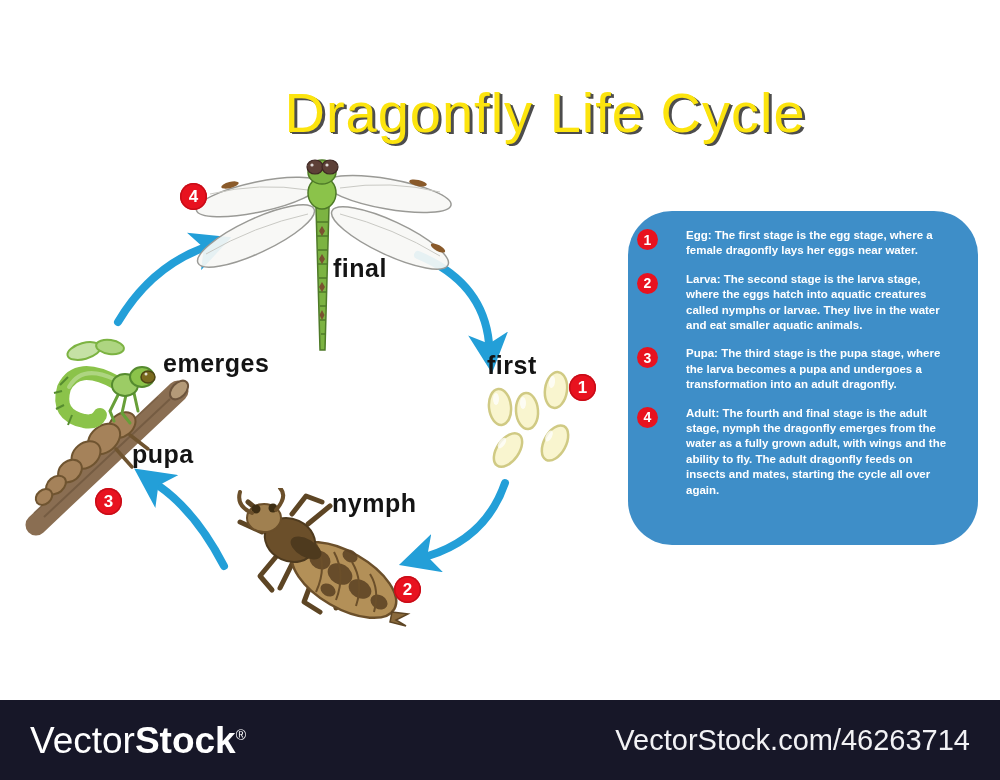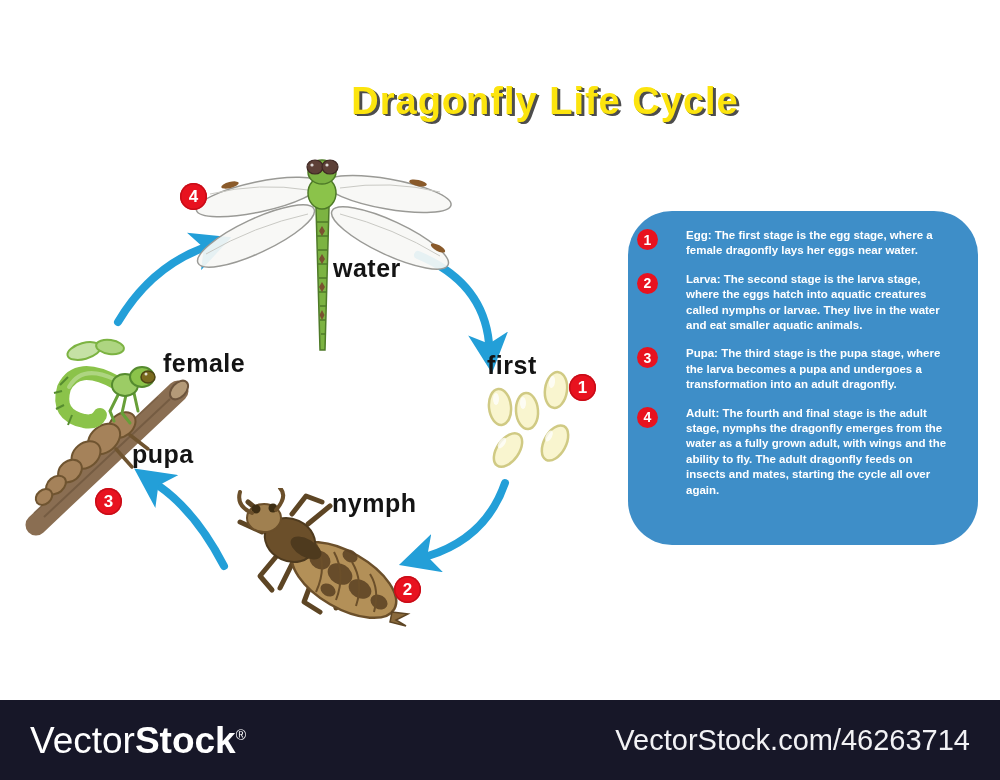--- a/index.html
+++ b/index.html
@@ -1,21 +1,21 @@
 <!DOCTYPE html>
 <html><head>
 <meta charset="utf-8">
 <style>
   html,body{margin:0;padding:0;background:#fff;}
   .canvas{position:relative;width:1000px;height:780px;background:#ffffff;overflow:hidden;
           font-family:"Liberation Sans",sans-serif;}
 
   
   .title{position:absolute;left:545px;top:80px;transform:translateX(-50%);
-         font-size:38px;font-weight:bold;color:#fce40e;letter-spacing:1px;
+         font-size:56px;font-weight:normal;color:#fce40e;letter-spacing:1px;
          text-shadow:3px 2px 0 #4d4d4d, 1px 1px 0 #6e6e00;white-space:nowrap;}
 
   
   .stage-label{position:absolute;font-weight:bold;font-size:25px;color:#141414;letter-spacing:.5px;}
 
   
   .badge{position:absolute;width:27px;height:27px;border-radius:50%;background:#e8121f;
          color:#fff;display:flex;align-items:center;justify-content:center;
          font-weight:bold;font-size:17px;box-shadow:0 0 0 1.5px #c70d18 inset;}
 
@@ -190,25 +190,25 @@
         <path d="M112,60 L116,78"></path>
         <path d="M96,62 L88,78 L92,88"></path>
       </g>
       <ellipse cx="103" cy="52" rx="13" ry="11" fill="#9ccc65" stroke="#558b2f" stroke-width="2"></ellipse>
       <ellipse cx="120" cy="44" rx="12" ry="10" fill="#8bc34a" stroke="#558b2f" stroke-width="2"></ellipse>
       <ellipse cx="126" cy="44" rx="7" ry="6" fill="#7a6a1e" stroke="#4e4514" stroke-width="1.5"></ellipse>
       <circle cx="124" cy="41" r="1.5" fill="#fff" opacity="0.8"></circle>
     </g>
   </svg>
 
-  <div class="stage-label" style="left:333px;top:254px;">water</div>
+  <div class="stage-label" style="left:333px;top:254px;">final</div>
   <div class="stage-label" style="left:487px;top:351px;">first</div>
   <div class="stage-label" style="left:332px;top:489px;text-align:right;">nymph</div>
   <div class="stage-label" style="left:132px;top:440px;">pupa</div>
-  <div class="stage-label" style="left:163px;top:349px;">female</div>
+  <div class="stage-label" style="left:163px;top:349px;">emerges</div>
 
   <div class="badge" style="left:180px;top:183px;">4</div>
   <div class="badge" style="left:569px;top:374px;">1</div>
   <div class="badge" style="left:394px;top:576px;">2</div>
   <div class="badge" style="left:95px;top:488px;">3</div>
 
   <div class="panel">
     <div class="panel-item">
       <div class="panel-badge">1</div>
       <div class="panel-text">Egg: The first stage is the egg stage, where a female dragonfly lays her eggs near water.</div>
@@ -216,21 +216,21 @@
     <div class="panel-item">
       <div class="panel-badge">2</div>
       <div class="panel-text">Larva: The second stage is the larva stage, where the eggs hatch into aquatic creatures called nymphs or larvae. They live in the water and eat smaller aquatic animals.</div>
     </div>
     <div class="panel-item">
       <div class="panel-badge">3</div>
       <div class="panel-text">Pupa: The third stage is the pupa stage, where the larva becomes a pupa and undergoes a transformation into an adult dragonfly.</div>
     </div>
     <div class="panel-item">
       <div class="panel-badge">4</div>
-      <div class="panel-text">Adult: The fourth and final stage is the adult stage, nymphs the dragonfly emerges from the water as a fully grown adult, with wings and the ability to fly. The adult dragonfly feeds on insects and mates, starting the cycle all over again.</div>
+      <div class="panel-text">Adult: The fourth and final stage is the adult stage, nymph the dragonfly emerges from the water as a fully grown adult, with wings and the ability to fly. The adult dragonfly feeds on insects and mates, starting the cycle all over again.</div>
     </div>
   </div>
 
   <div class="footer">
     <div class="logo">
       <span class="light">Vector</span><span class="bold">Stock</span><span class="reg">®</span>
     </div>
     <div class="attribution">VectorStock.com/46263714</div>
   </div>
 

